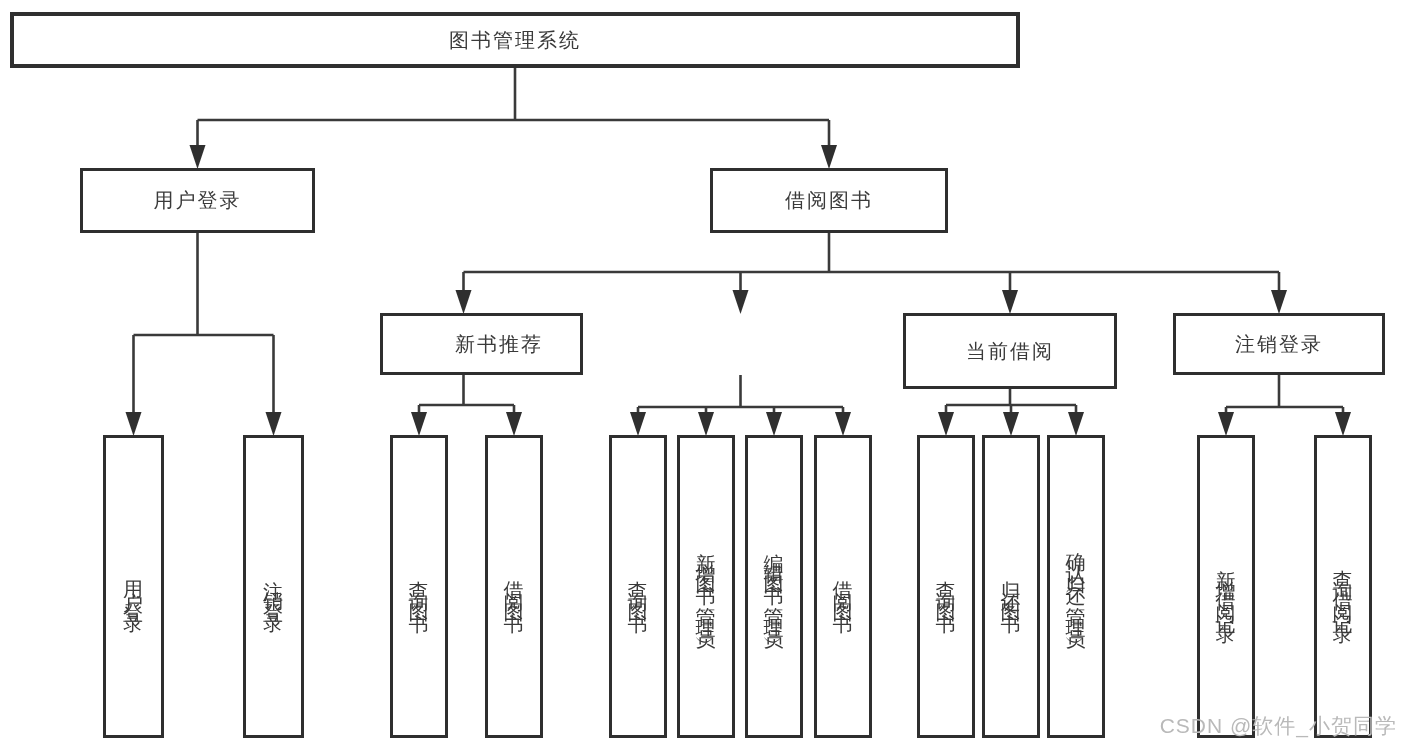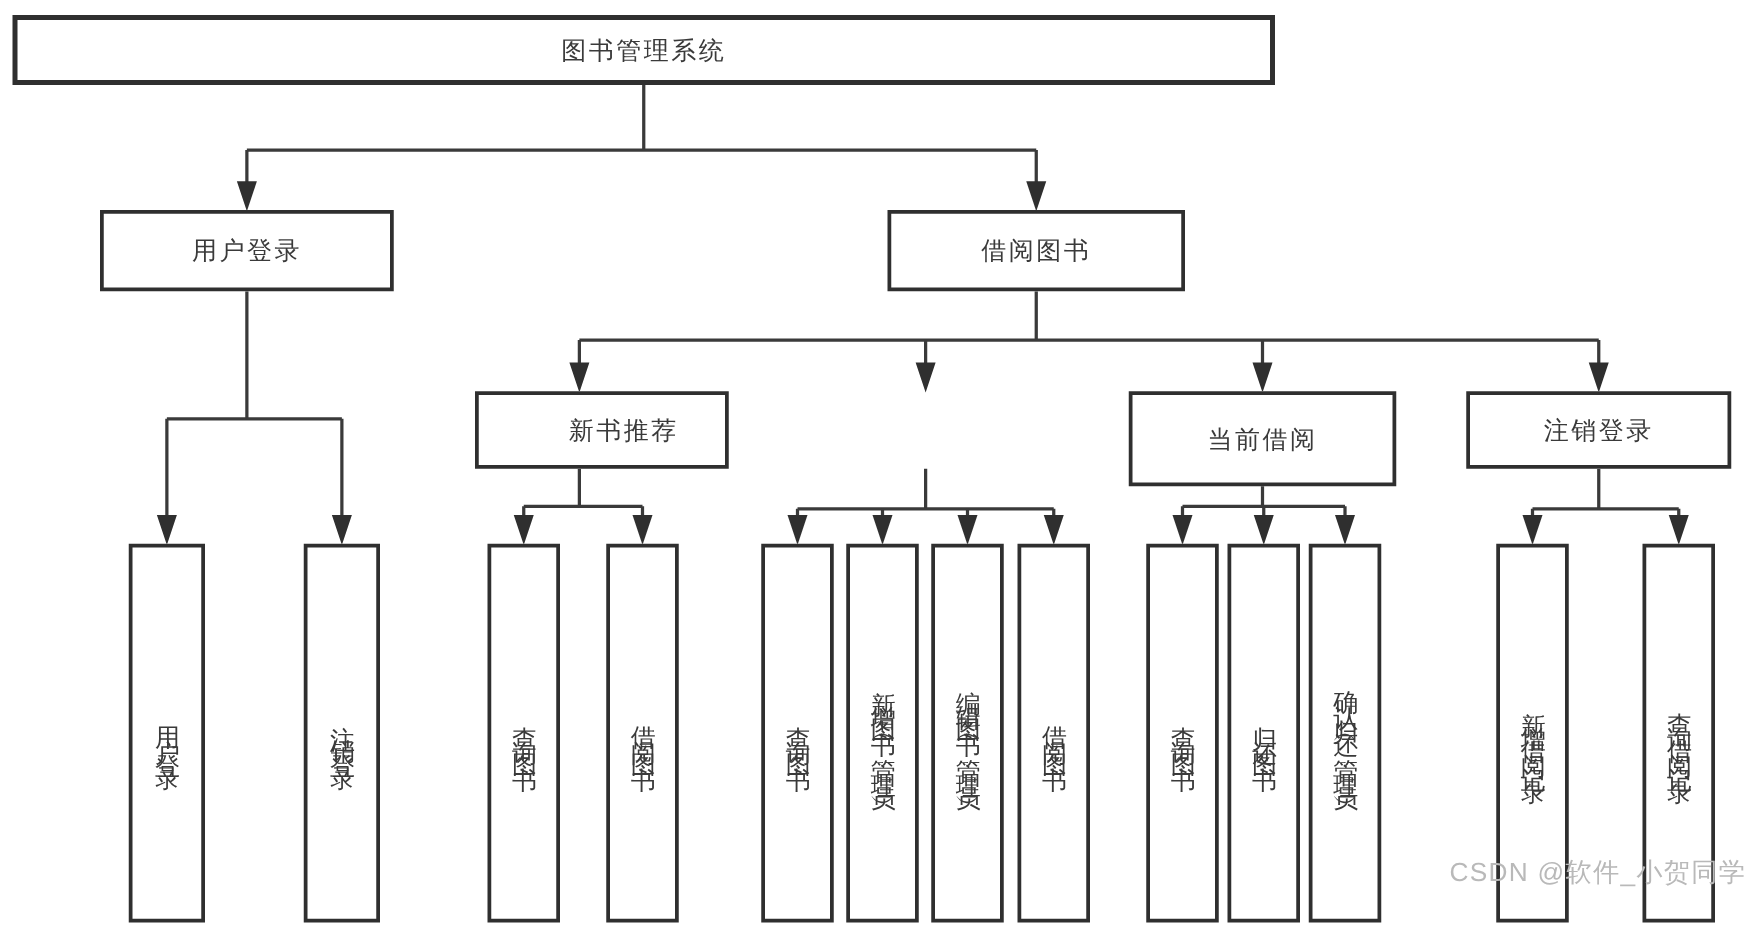--- a/index.html
+++ b/index.html
@@ -53,21 +53,21 @@
   .leaf .vtext {
     writing-mode: vertical-rl;
     text-orientation: mixed;
     letter-spacing: 11px;
     line-height: 1;
     white-space: nowrap;
   }
   .watermark {
     position: absolute;
     right: 8px;
-    top: 684px;
+    top: 712px;
     font-size: 21px;
     color: #b9b9b9;
     letter-spacing: 1px;
     z-index: 3;
   }
 </style>
 </head>
 <body>
 
 <div class="canvas">

